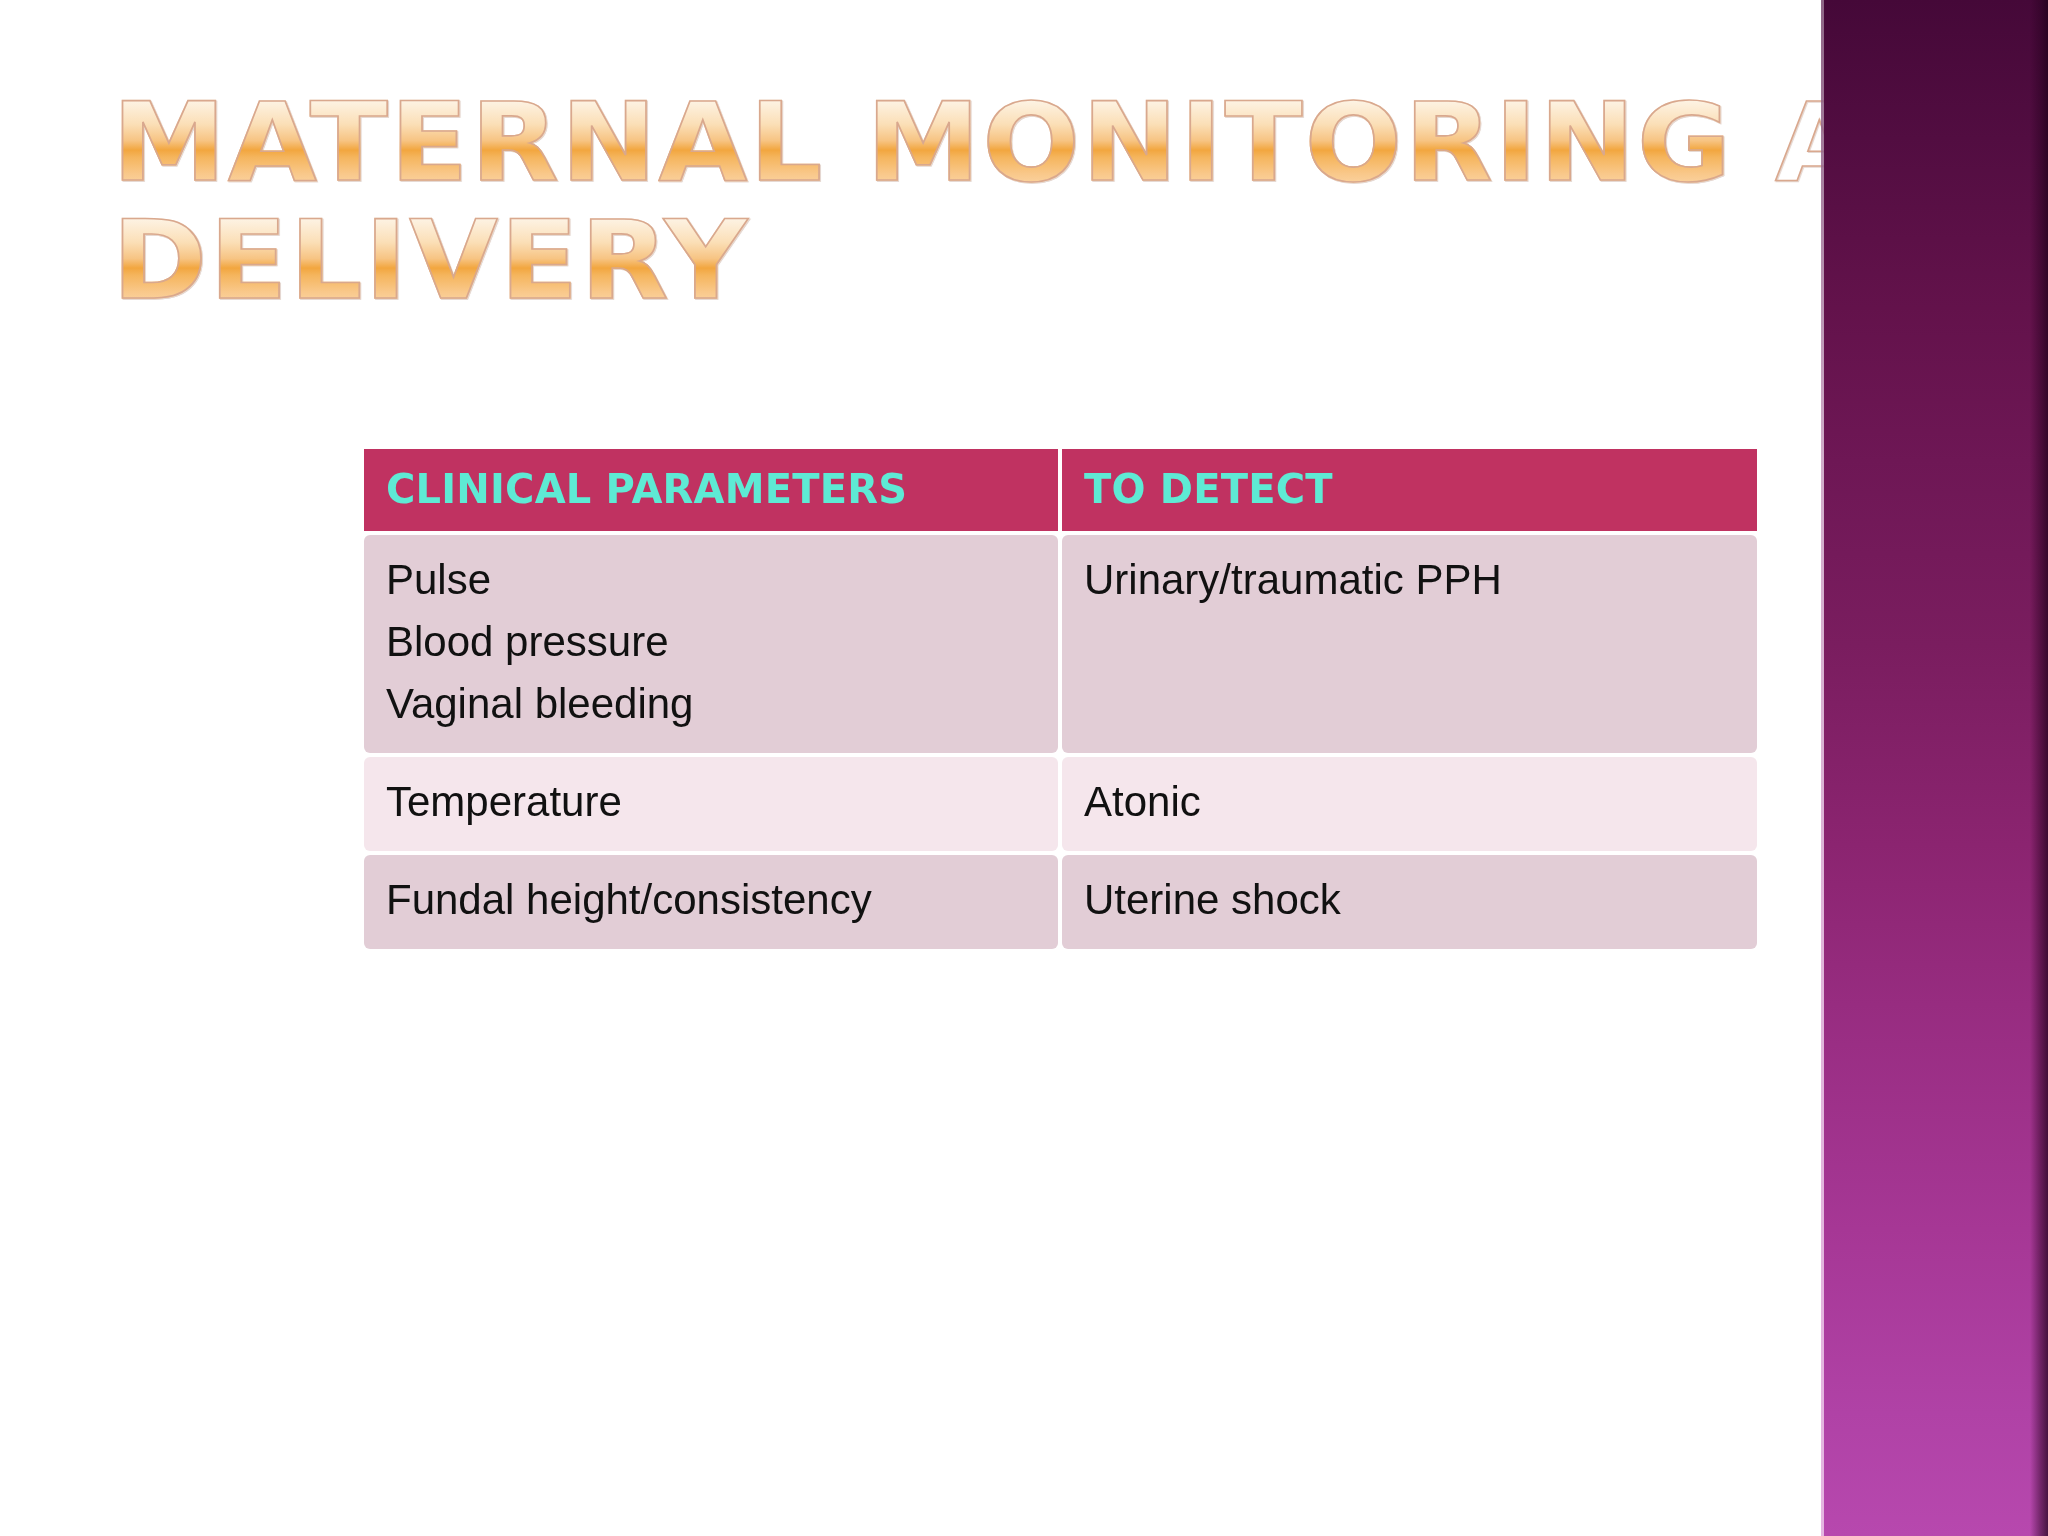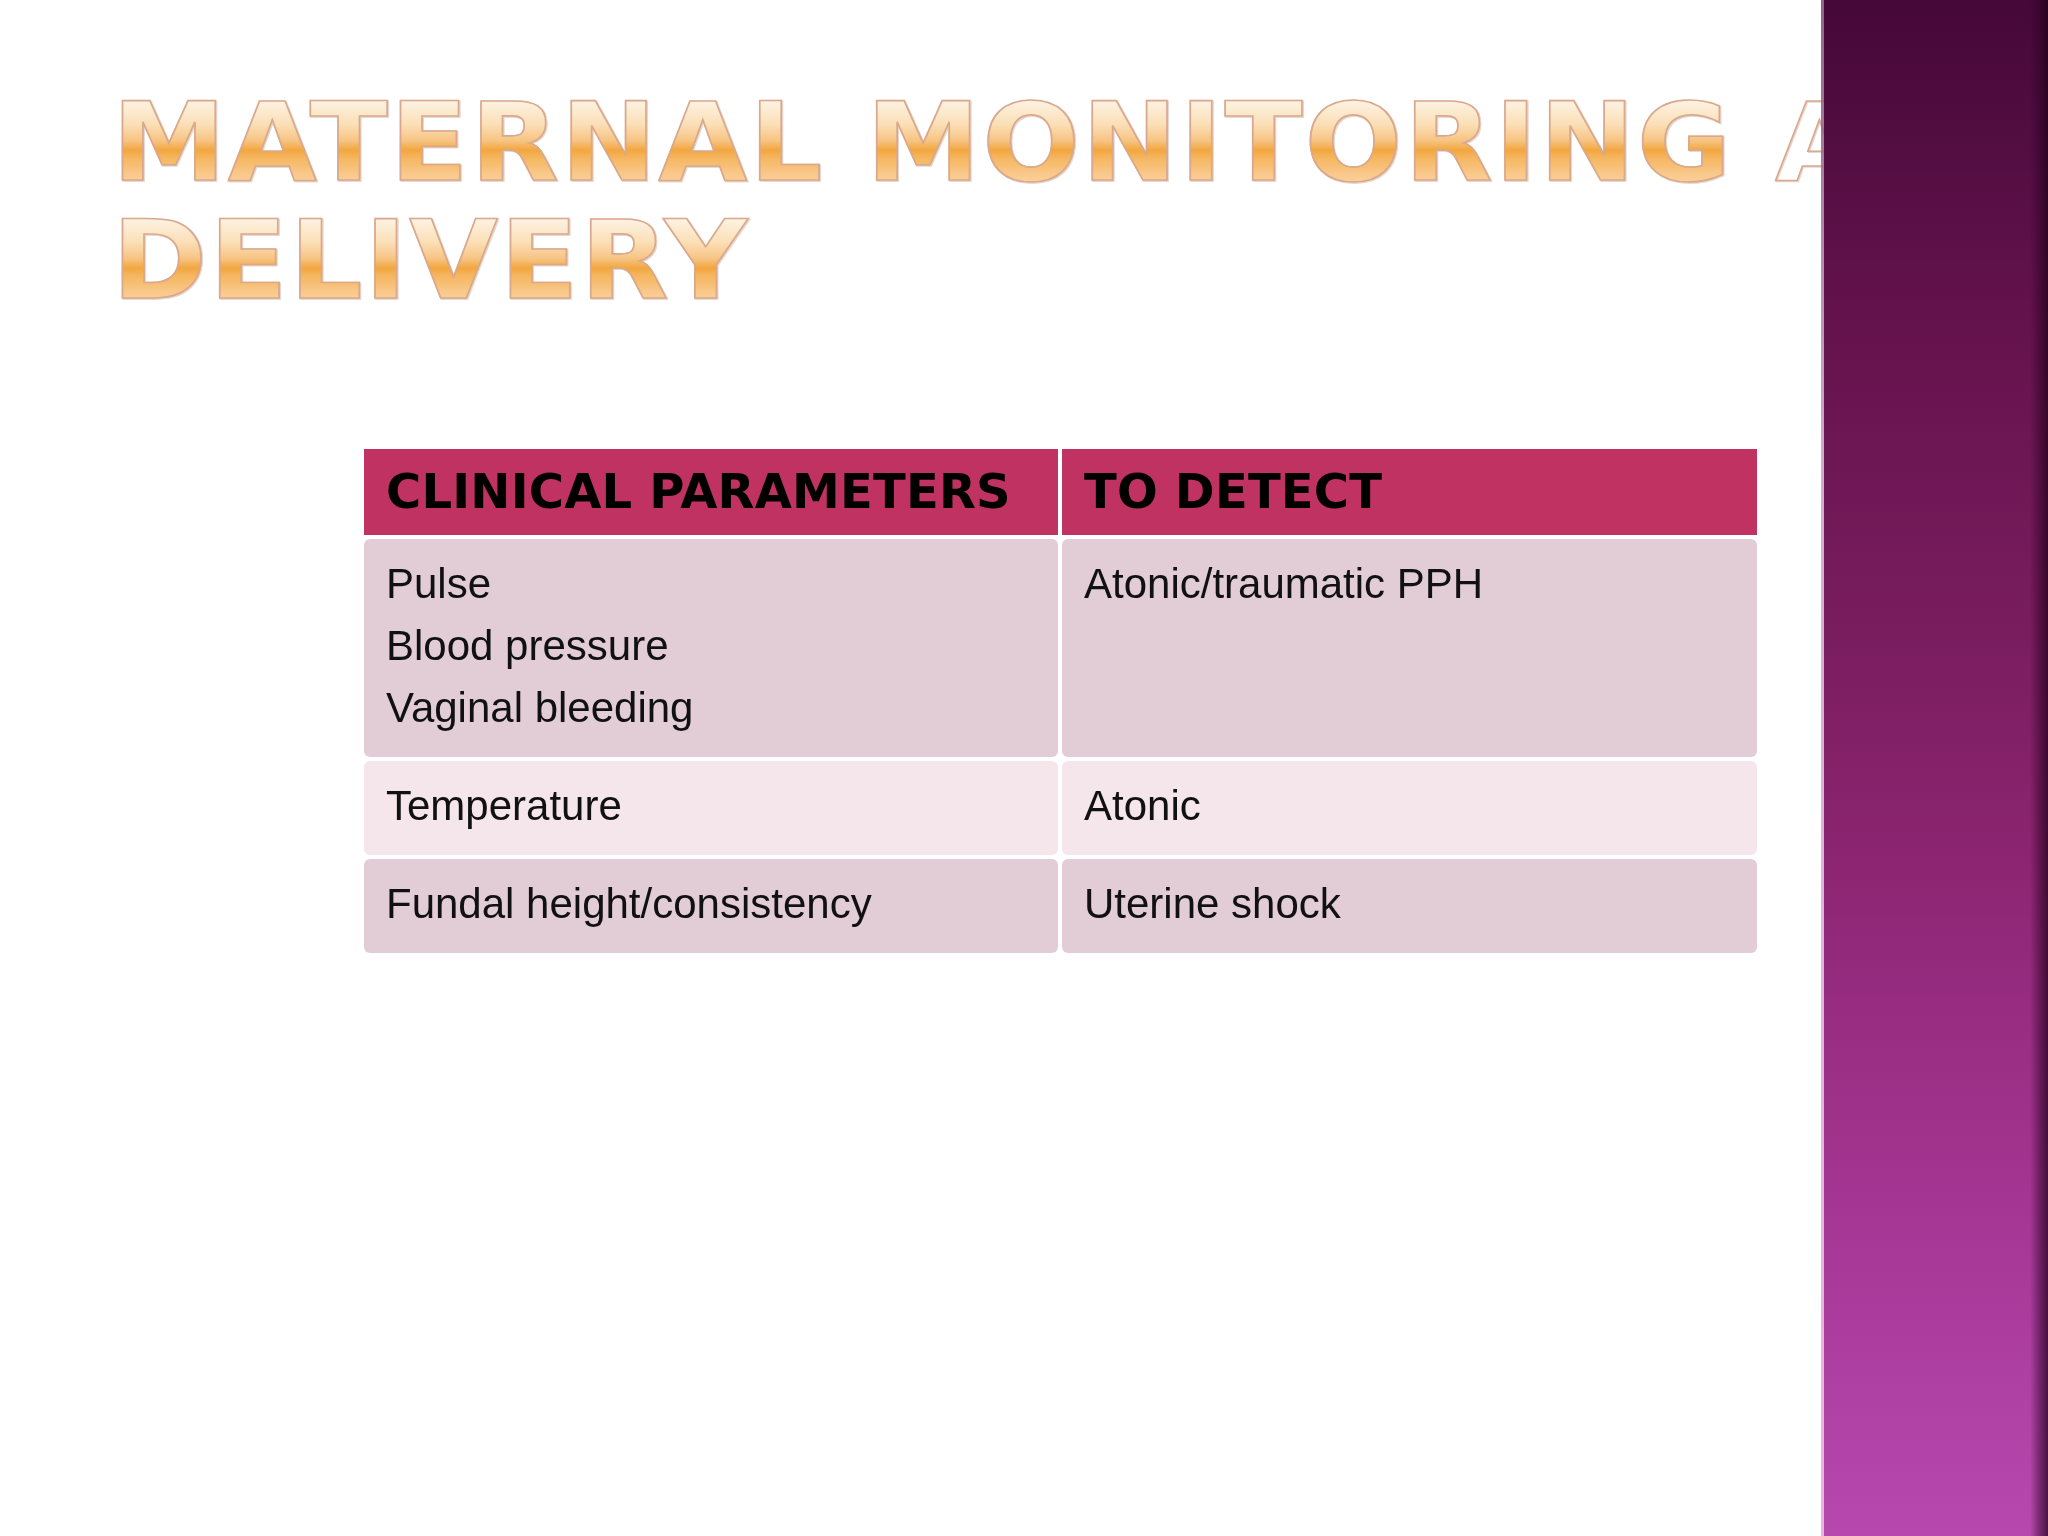--- a/index.html
+++ b/index.html
@@ -110,26 +110,26 @@
     width: 1393px;
     border-collapse: separate;
     border-spacing: 4px 4px;
     table-layout: fixed;
   }
   #data-table col.col-params { width: 694px; }
   #data-table col.col-detect { width: 695px; }
 
   #data-table th {
     background: #c03261;
-    color: #000000;
+    color: #5eead4;
     text-align: left;
     vertical-align: middle;
     font-family: "DejaVu Sans", sans-serif;
     font-weight: bold;
-    font-size: 48px;
+    font-size: 40px;
     letter-spacing: .2px;
     padding: 14px 0 16px 22px;
     height: 52px;
   }
 
   #data-table td {
     vertical-align: top;
     text-align: left;
     font-family: "Liberation Sans", sans-serif;
     font-weight: normal;
@@ -166,21 +166,21 @@
       </tr>
     </thead>
     <tbody id="table-body">
         <tr class="row-dark">
           <td>
             <span class="cell-line">Pulse</span>
             <span class="cell-line">Blood pressure</span>
             <span class="cell-line">Vaginal bleeding</span>
           </td>
           <td>
-            <span class="cell-line">Atonic/traumatic PPH</span>
+            <span class="cell-line">Urinary/traumatic PPH</span>
           </td>
         </tr>
         <tr class="row-light">
           <td>
             <span class="cell-line">Temperature</span>
           </td>
           <td>
             <span class="cell-line">Atonic</span>
           </td>
         </tr>

